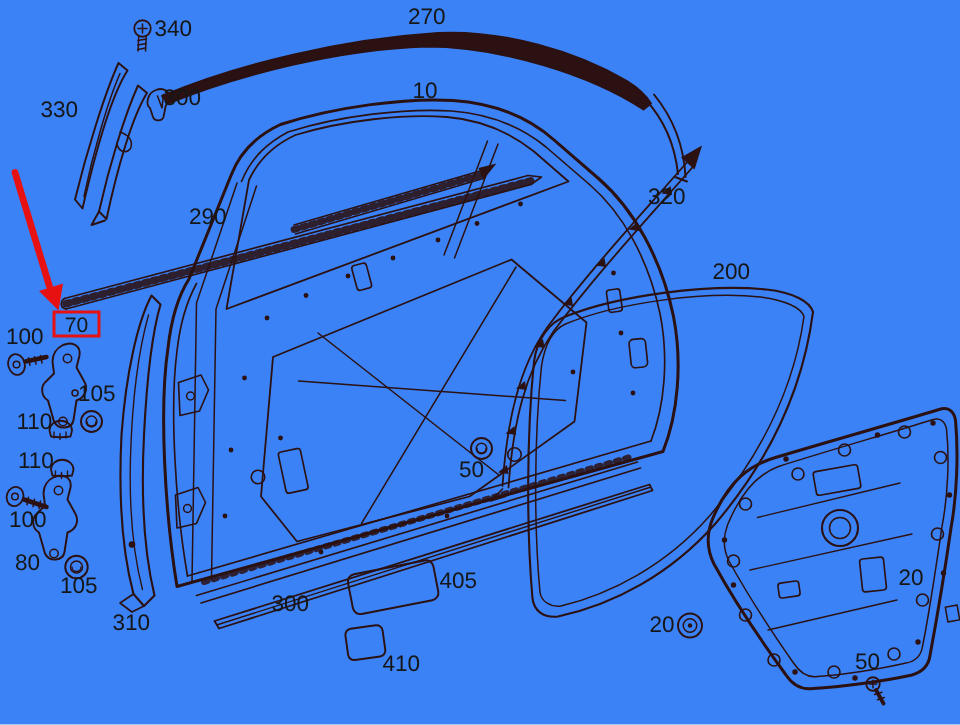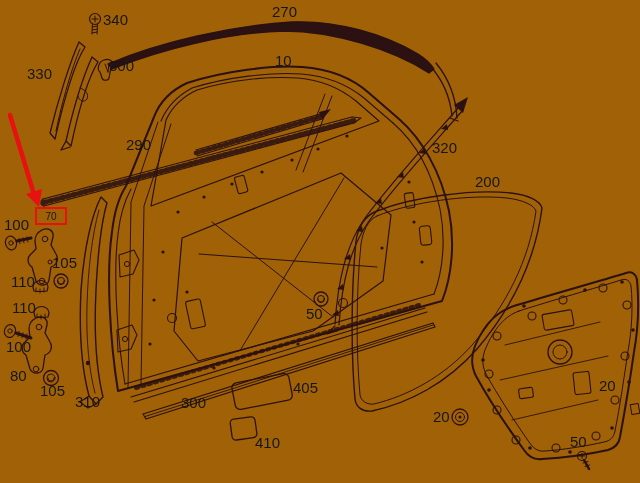--- a/index.html
+++ b/index.html
@@ -1,23 +1,23 @@
 <!DOCTYPE html>
 <html><head>
 <meta charset="utf-8">
 <style>
   html,body{margin:0;padding:0;background:#fff;}
-  .stage{position:relative;width:640px;height:483px;background:#a16207;overflow:hidden;
+  .stage{position:relative;width:640px;height:483px;background:#3b82f6;overflow:hidden;
          font-family:"Liberation Sans",sans-serif;}
   .stage svg{position:absolute;left:0;top:0;}
   .lbl{position:absolute;font-size:15px;font-weight:400;color:#161616;line-height:16px;
        white-space:nowrap;user-select:none;}
   .hl-box{position:absolute;border:2.5px solid #e81111;display:flex;align-items:center;
           justify-content:center;background:transparent;}
-  .hl-box .lbl-in{font-size:10px;font-weight:400;color:#161616;line-height:13px;}
+  .hl-box .lbl-in{font-size:14px;font-weight:400;color:#161616;line-height:13px;}
 </style>
 </head>
 <body>
 
 <div class="stage">
 
 <svg width="640" height="483" viewBox="0 0 640 483" fill="none" stroke="#2b1111" stroke-width="1.3" stroke-linecap="round" stroke-linejoin="round">
 
   <g>
     <path d="M108,64 C160,42 230,26 292,22 C336,20 384,34 418,54 C426,59 431,64 434,69 L429,73 C394,50 334,31 284,31 C226,33 162,49 112,69 Z" fill="#2b1111"></path>
@@ -265,35 +265,35 @@
     <polygon points="39,207 42,189 26,194" fill="#e81111" stroke="none"></polygon>
   </g>
 </svg>
 
 <div class="lbl" style="left:103px;top:12px">340</div>
 <div class="lbl" style="left:272px;top:4px">270</div>
 <div class="lbl" style="left:109px;top:58px">300</div>
 <div class="lbl" style="left:27px;top:66px">330</div>
 <div class="lbl" style="left:275px;top:53px">10</div>
 <div class="lbl" style="left:126px;top:137px">290</div>
-<div class="lbl" style="left:432px;top:140px">320</div>
+<div class="lbl" style="left:432px;top:124px">320</div>
 <div class="lbl" style="left:475px;top:174px">200</div>
 <div class="lbl" style="left:4px;top:217px">100</div>
 
 <div class="hl-box" style="left:35px;top:207px;width:28px;height:14px">
   <span class="lbl-in">70</span>
 </div>
 
 <div class="lbl" style="left:52px;top:255px">105</div>
 <div class="lbl" style="left:11px;top:274px">110</div>
 <div class="lbl" style="left:12px;top:300px">110</div>
 <div class="lbl" style="left:6px;top:339px">100</div>
 <div class="lbl" style="left:10px;top:368px">80</div>
 <div class="lbl" style="left:40px;top:383px">105</div>
-<div class="lbl" style="left:75px;top:394px">310</div>
+<div class="lbl" style="left:75px;top:408px">310</div>
 <div class="lbl" style="left:181px;top:395px">300</div>
 <div class="lbl" style="left:293px;top:380px">405</div>
 <div class="lbl" style="left:255px;top:435px">410</div>
 <div class="lbl" style="left:306px;top:306px">50</div>
 <div class="lbl" style="left:433px;top:409px">20</div>
 <div class="lbl" style="left:599px;top:378px">20</div>
 <div class="lbl" style="left:570px;top:434px">50</div>
 
 </div>
 

